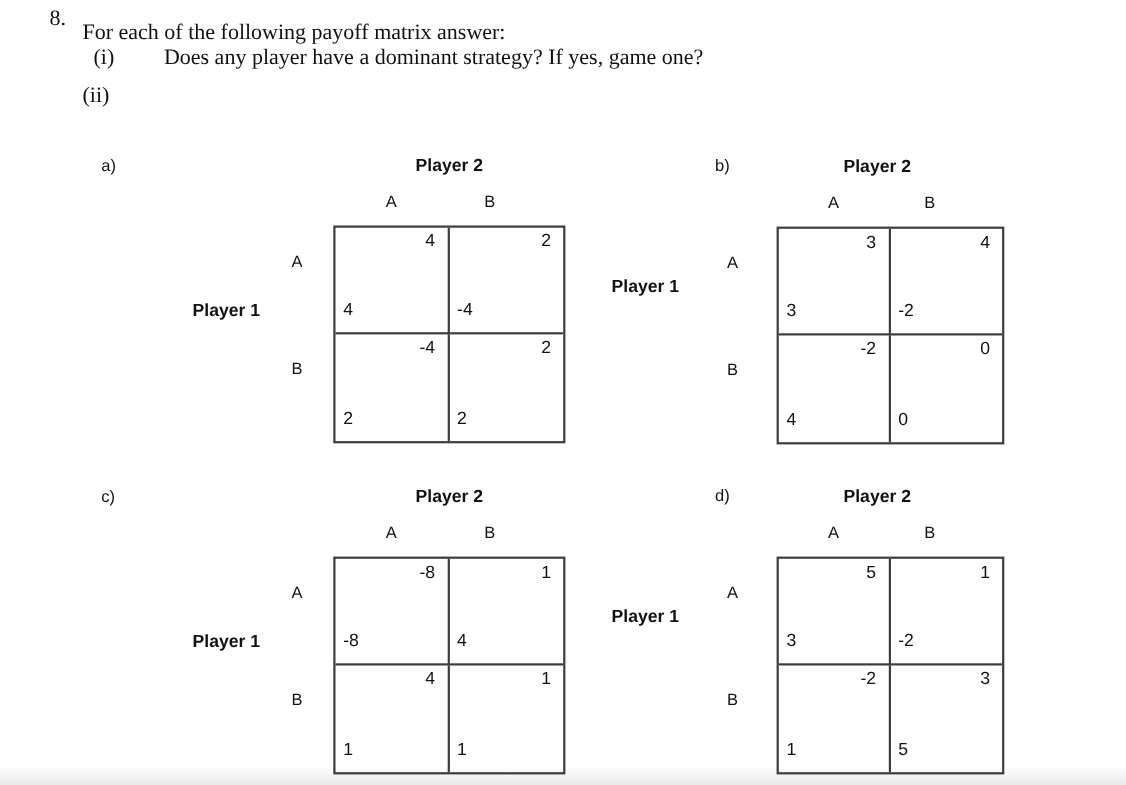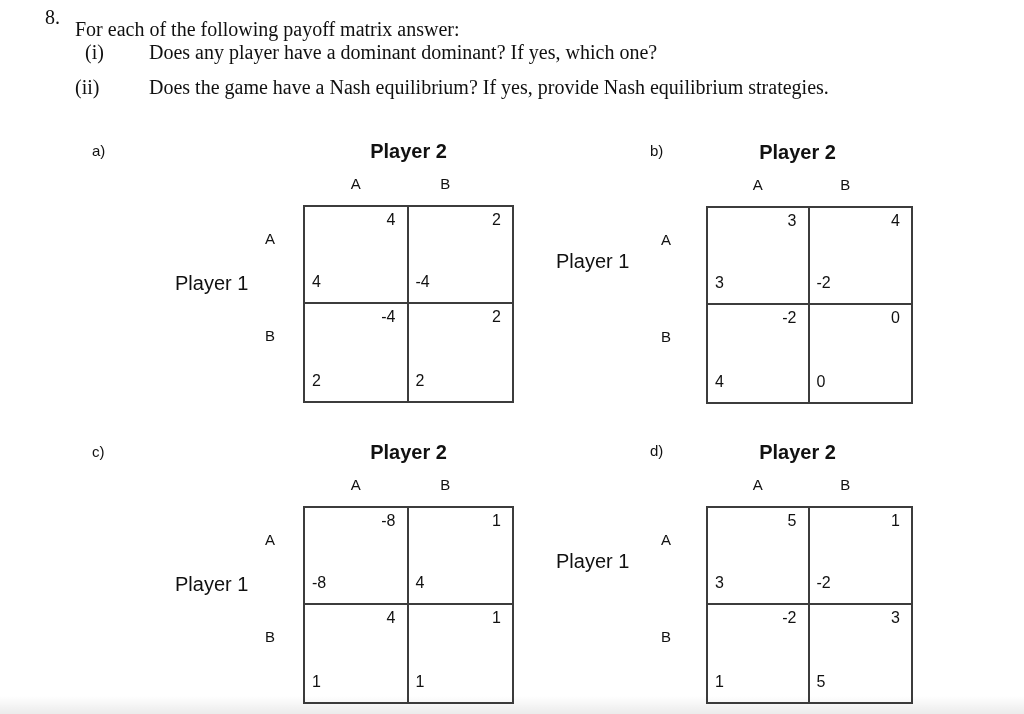--- a/index.html
+++ b/index.html
@@ -20,28 +20,28 @@
   .pos-a{left:303px;top:205px;width:211px;}
   .pos-b{left:706px;top:206px;width:207px;}
   .pos-c{left:303px;top:506px;width:211px;}
   .pos-d{left:706px;top:506px;width:207px;}
 
   .mlabel{position:absolute;font-size:15px;line-height:16px;}
   .style-left  .mlabel{left:-211px;top:-62px;}
   .style-right .mlabel{left:-56px;top:-63px;}
 
   .mtitle{position:absolute;top:-62px;left:0;width:100%;text-align:center;
-          font-weight:bold;font-size:20px;line-height:16px;}
+          font-weight:bold;font-size:16px;line-height:16px;}
   .style-right .mtitle{left:-12px;}
 
   .colhdr{position:absolute;top:-30px;width:50%;text-align:center;font-size:15px;line-height:18px;}
   .col1{left:0;}
   .col2{left:calc(50% - 16px);}
 
-  .p1{position:absolute;font-weight:normal;font-size:20px;line-height:16px;white-space:nowrap;}
+  .p1{position:absolute;font-weight:bold;font-size:16px;line-height:16px;white-space:nowrap;}
   .style-left  .p1{left:-128px;top:70px;}
   .style-right .p1{left:-150px;top:47px;}
 
   .rowhdr{position:absolute;width:24px;text-align:center;font-size:15px;line-height:18px;}
   .style-left  .rowhdr{left:-45px;}
   .style-right .rowhdr{left:-52px;}
   .row1{top:25px;}
   .row2{top:122px;}
 
   .grid{position:relative;width:100%;height:198px;border:2px solid #3c3c3c;
@@ -57,23 +57,22 @@
         background:linear-gradient(to bottom,rgba(0,0,0,0),rgba(0,0,0,0.08));pointer-events:none;}
 </style>
 </head>
 <body>
 
 <div id="page">
 
   <div class="doc qnum">8.</div>
   <div class="doc qprompt">For each of the following payoff matrix answer:</div>
   <div class="doc m1">(i)</div>
-  <div class="doc t1">Does any player have a dominant dominant? If yes, which one?</div>
+  <div class="doc t1">Does any player have a dominant strategy? If yes, game one?</div>
   <div class="doc m2">(ii)</div>
-  <div class="doc t2">Does the game have a Nash equilibrium? If yes, provide Nash equilibrium strategies.</div>
 
   <div class="matrix pos-a style-left">
     <div class="mlabel">a)</div>
     <div class="mtitle">Player 2</div>
     <div class="colhdr col1">A</div>
     <div class="colhdr col2">B</div>
     <div class="p1">Player 1</div>
     <div class="rowhdr row1">A</div>
     <div class="rowhdr row2">B</div>
     <div class="grid">

